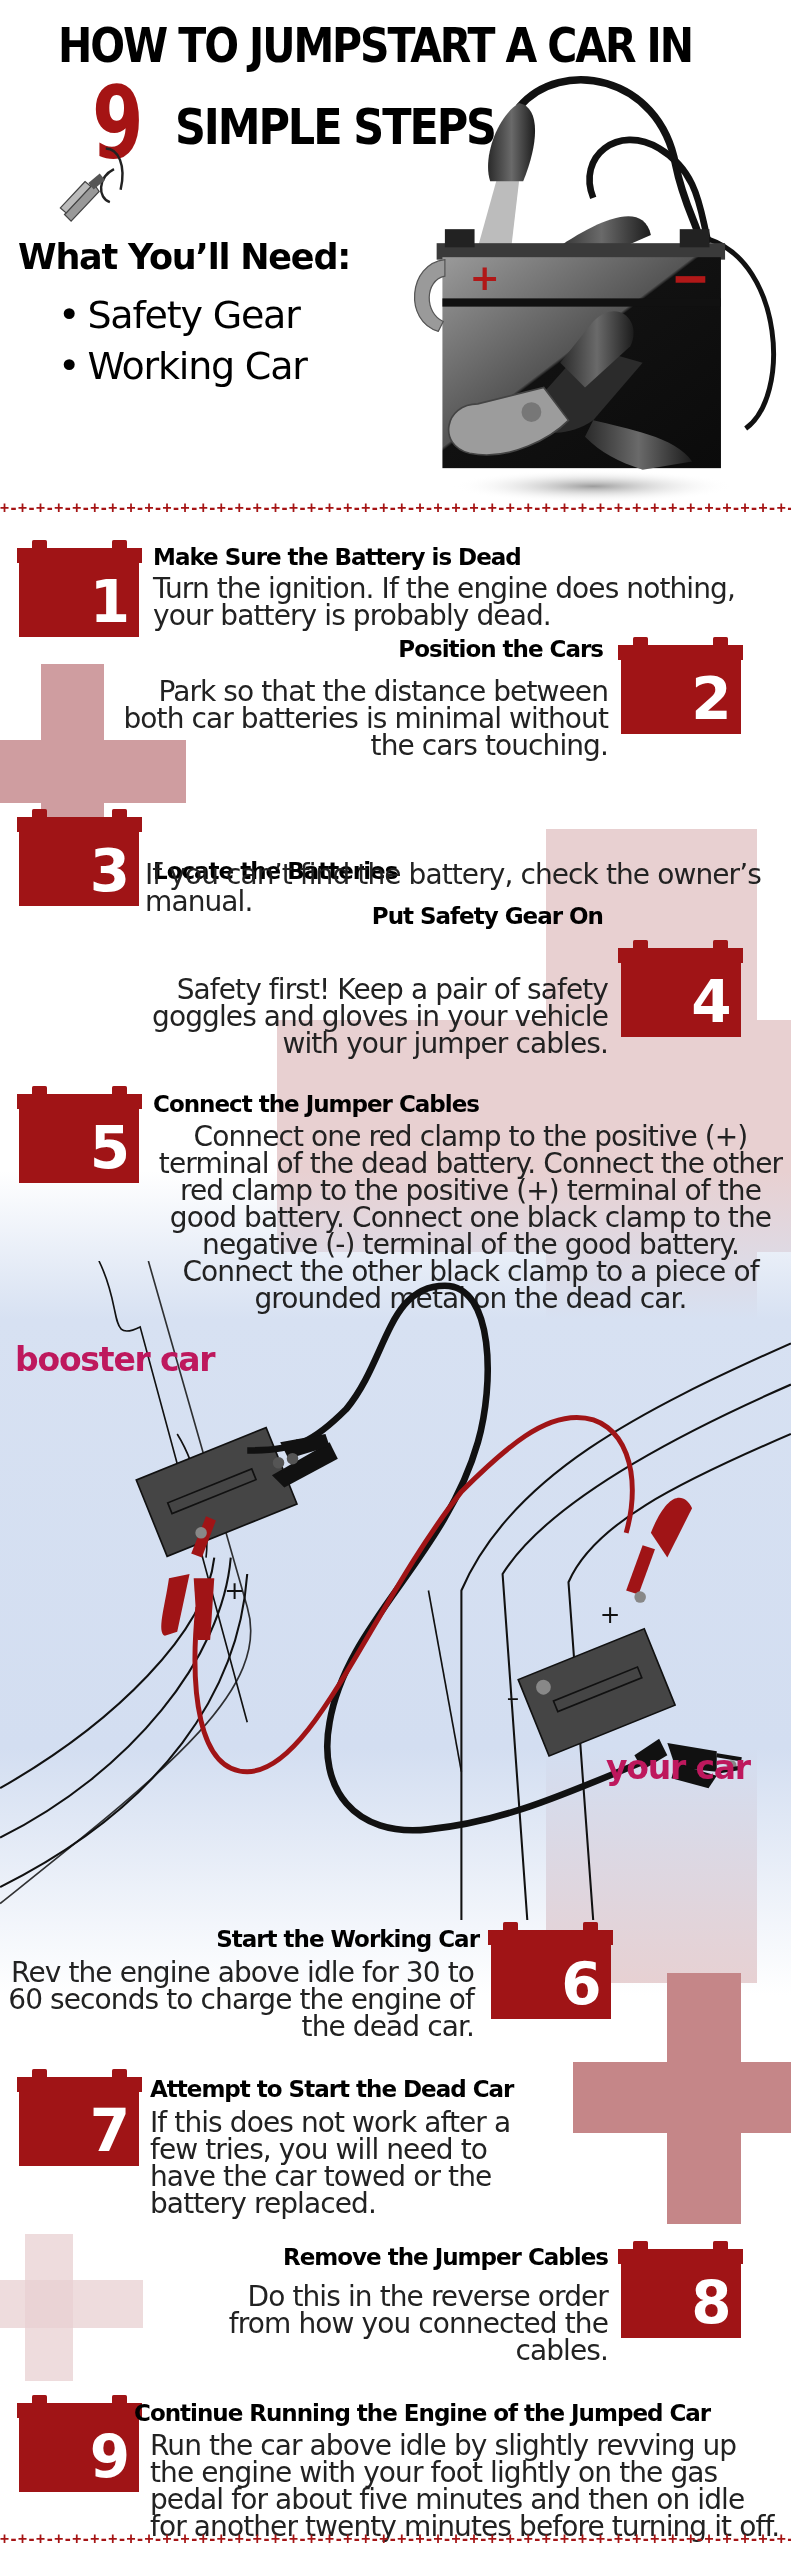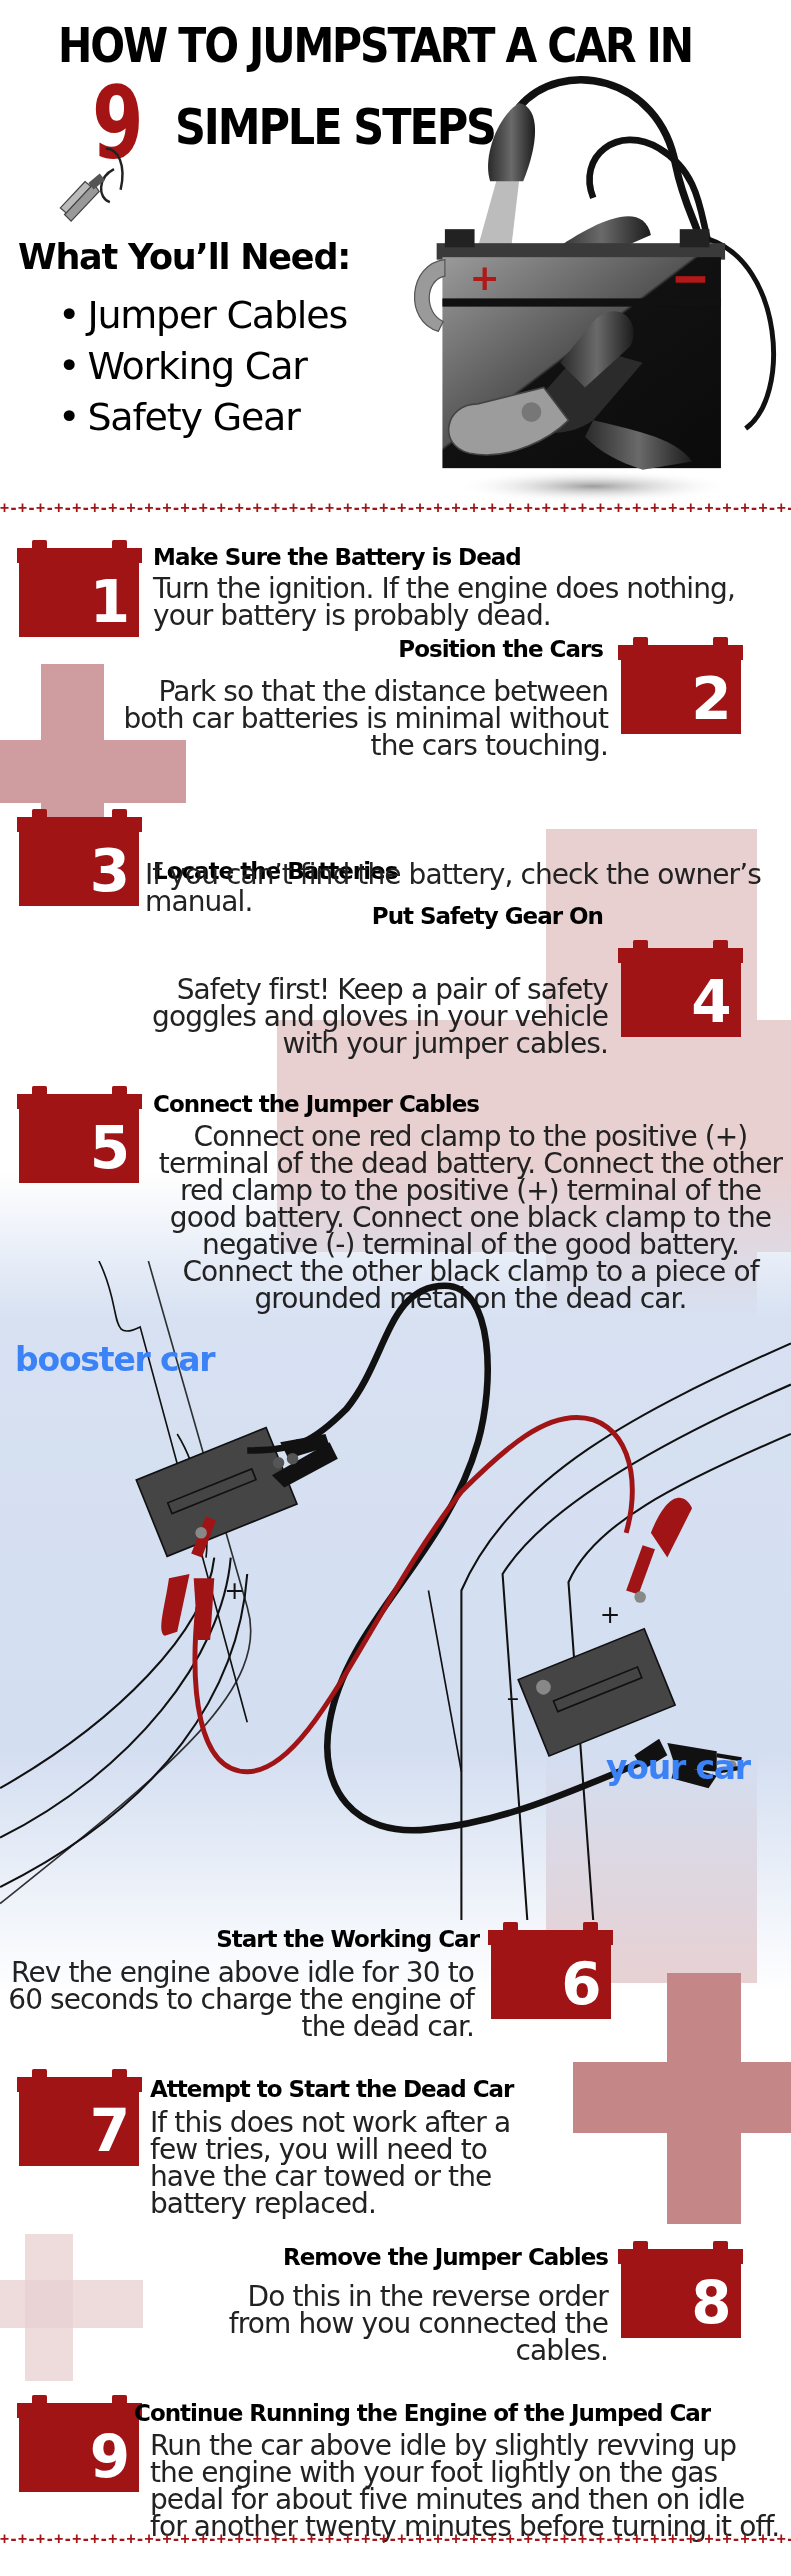--- a/index.html
+++ b/index.html
@@ -76,21 +76,21 @@
     font-size: 23px; letter-spacing: -1px; color: #000; white-space: nowrap;
   }
   .step-text {
     position: absolute; font-family: "DejaVu Sans", sans-serif; font-size: 28px;
     line-height: 27px; letter-spacing: -0.9px; color: #222;
   }
   .right { text-align: right; }
 
   .car-label {
     position: absolute; font-family: "DejaVu Sans", sans-serif; font-weight: bold;
-    font-size: 33px; letter-spacing: -1.2px; color: #3b82f6;
+    font-size: 33px; letter-spacing: -1.2px; color: #be185d;
   }
 </style>
 </head>
 <body>
 
 <div class="bg-rose" style="left:41px;top:664px;width:63px;height:157px;"></div>
 <div class="bg-rose" style="left:0;top:740px;width:186px;height:63px;"></div>
 
 <div class="bg-pink" style="left:546px;top:829px;width:211px;height:1154px;"></div>
 <div class="bg-pink" style="left:277px;top:1020px;width:514px;height:232px;"></div>
@@ -155,23 +155,22 @@
 
   <path d="M290 330 L 210 420 C 240 440, 270 440, 300 420 L 360 350 Z" fill="#2b2b2b"></path>
   <path d="M300 300 C 330 270, 360 300, 345 330 L 290 380 L 260 350 Z" fill="url(#grip)"></path>
   <path d="M160 400 C 120 400, 110 450, 150 460 C 200 470, 250 440, 270 420 L 240 380 Z" fill="#9c9c9c" stroke="#444" stroke-width="2"></path>
   <circle cx="225" cy="410" r="12" fill="#777"></circle>
   <path d="M300 420 C 340 430, 400 440, 420 470 L 360 480 C 330 470, 310 460, 290 440 Z" fill="url(#grip)"></path>
 </svg>
 
 <div class="need-heading">What You’ll Need:</div>
 <ul class="need-list">
-  <li>Jumper Cables</li>
+  <li>Safety Gear</li>
   <li>Working Car</li>
-  <li>Safety Gear</li>
 </ul>
 
 <div class="divider" style="top:498px;">+-+-+-+-+-+-+-+-+-+-+-+-+-+-+-+-+-+-+-+-+-+-+-+-+-+-+-+-+-+-+-+-+-+-+-+-+-+-+-+-+-+-+-+-+-+-+-+-</div>
 
 <div class="battery" style="left:16.5px;top:540px;">
   <div class="post l"></div>
     <div class="post r"></div>
     <div class="lip"></div>
     <div class="body"></div>
   <div class="num">1</div>

